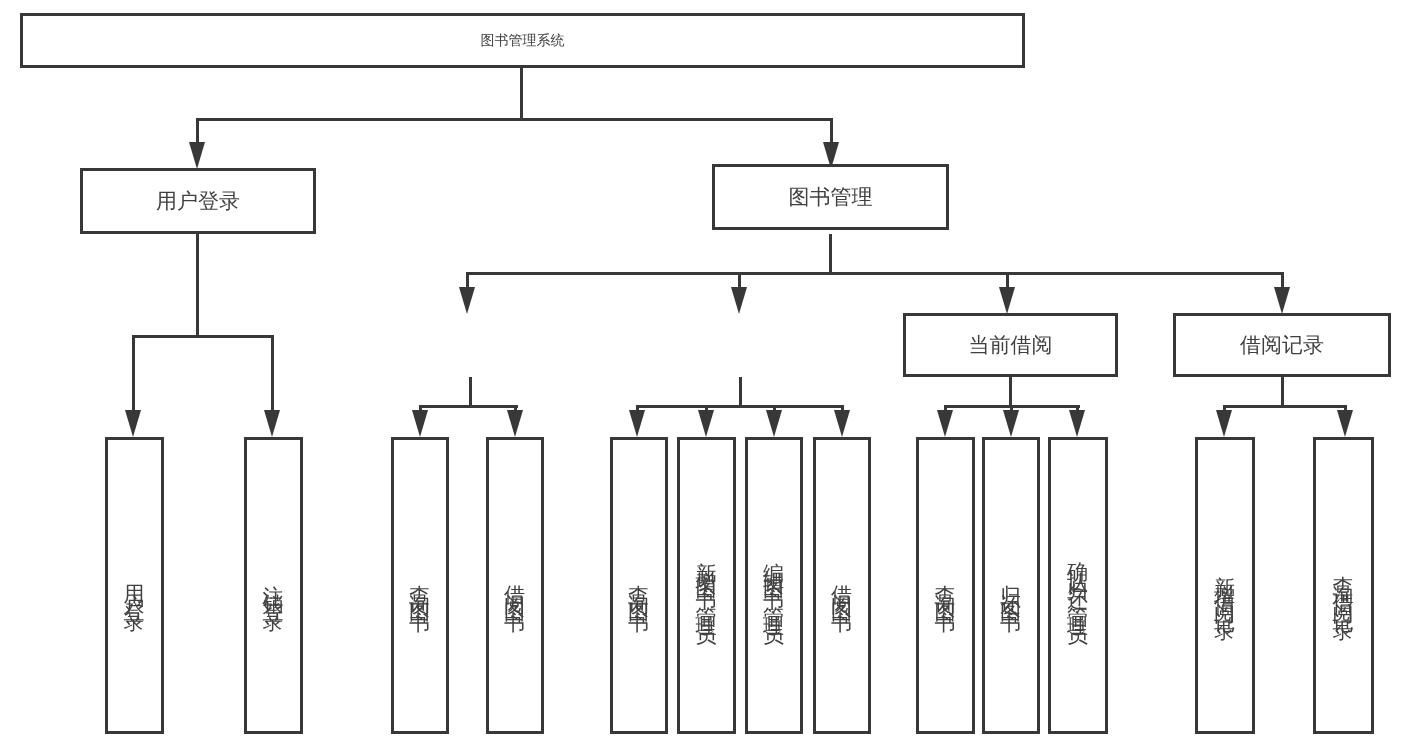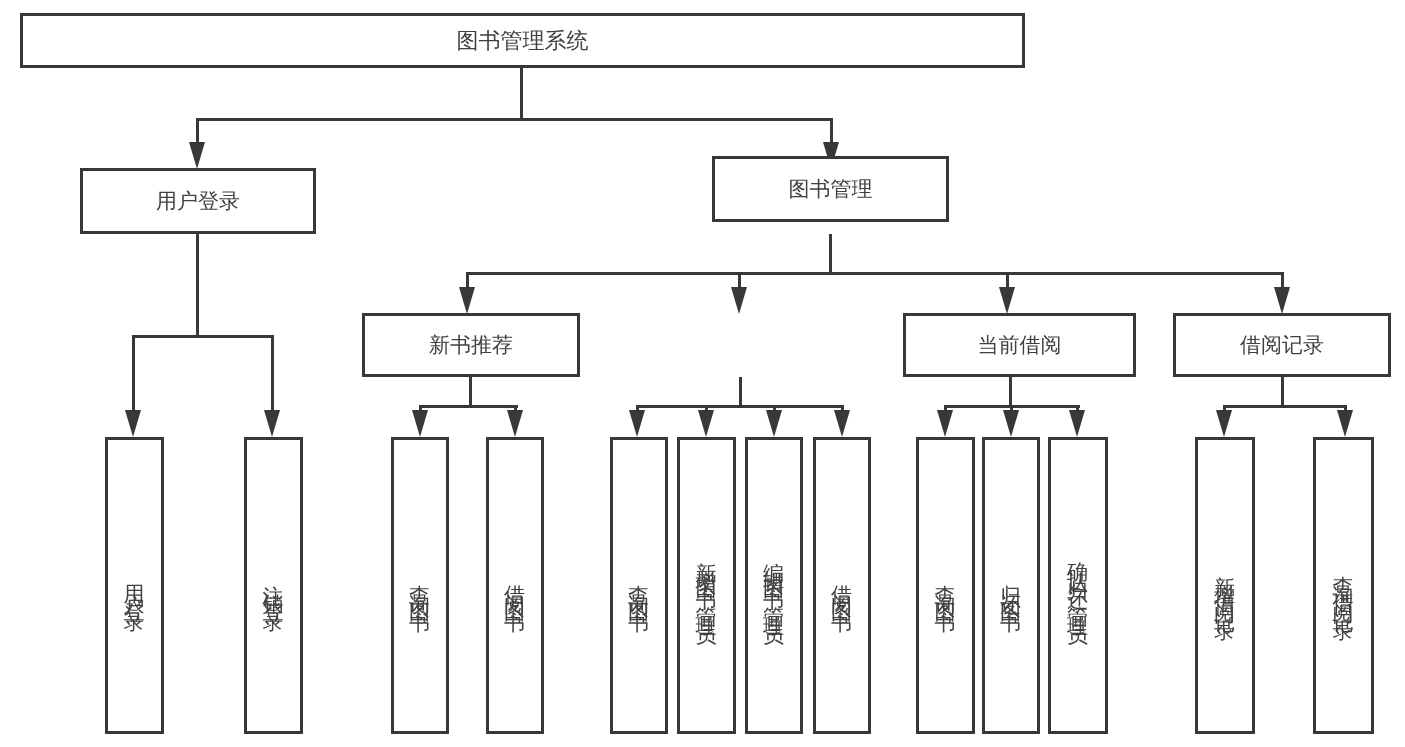--- a/index.html
+++ b/index.html
@@ -11,21 +11,21 @@
   html,body{margin:0;padding:0;background:var(--bg);}
   #stage{
     position:relative;width:1405px;height:747px;background:var(--bg);
     font-family:"Liberation Sans",sans-serif;color:var(--text);overflow:hidden;
   }
   .box{
     position:absolute;box-sizing:border-box;border:3px solid var(--line);
     background:#fff;display:flex;align-items:center;justify-content:center;
     font-size:21px;color:var(--text);text-align:center;
   }
-  .root-box{font-size:22px;text-align:center;}
+  .root-box{font-size:14px;text-align:center;}
   .tall{
     writing-mode:vertical-rl;text-orientation:mixed;
     letter-spacing:9px;font-size:21px;line-height:1;
   }
   .vl{position:absolute;width:3px;background:var(--line);}
   .hl{position:absolute;height:3px;background:var(--line);}
   .tri{
     position:absolute;width:0;height:0;
     border-left:8px solid transparent;border-right:8px solid transparent;
     border-top:27px solid var(--line);
@@ -49,21 +49,21 @@
     <div class="hl" style="left:196px;top:118px;width:637px;"></div>
     <div class="vl" style="left:196px;top:118px;height:26px;"></div>
     <div class="tri" style="left:189px;top:142px;"></div>
     <div class="vl" style="left:830px;top:118px;height:26px;"></div>
     <div class="tri" style="left:823px;top:142px;"></div>
   </div>
 
   <div class="box" style="left:80px;top:168px;width:236px;height:66px;">
     <span>用户登录</span>
   </div>
-  <div class="box" style="left:712px;top:156px;width:237px;height:66px;">
+  <div class="box" style="left:712px;top:164px;width:237px;height:66px;">
     <span>图书管理</span>
   </div>
 
   <div>
     <div class="vl" style="left:196px;top:234px;height:101px;"></div>
     <div class="hl" style="left:132px;top:335px;width:142px;"></div>
     <div class="vl" style="left:132px;top:335px;height:76px;"></div>
     <div class="tri" style="left:125px;top:410px;"></div>
     <div class="vl" style="left:271px;top:335px;height:76px;"></div>
     <div class="tri" style="left:264px;top:410px;"></div>
@@ -75,24 +75,21 @@
     <div class="vl" style="left:466px;top:272px;height:16px;"></div>
     <div class="tri" style="left:459px;top:287px;"></div>
     <div class="vl" style="left:738px;top:272px;height:16px;"></div>
     <div class="tri" style="left:731px;top:287px;"></div>
     <div class="vl" style="left:1006px;top:272px;height:16px;"></div>
     <div class="tri" style="left:999px;top:287px;"></div>
     <div class="vl" style="left:1281px;top:272px;height:16px;"></div>
     <div class="tri" style="left:1274px;top:287px;"></div>
   </div>
 
-  <div class="box" style="left:362px;top:313px;width:218px;height:64px;">
-    <span>新书推荐</span>
-  </div>
-  <div class="box" style="left:903px;top:313px;width:233px;height:64px;">
+  <div class="box" style="left:903px;top:313px;width:215px;height:64px;">
     <span>当前借阅</span>
   </div>
   <div class="box" style="left:1173px;top:313px;width:218px;height:64px;">
     <span>借阅记录</span>
   </div>
 
   <div>
     <div class="vl" style="left:469px;top:377px;height:28px;"></div>
     <div class="hl" style="left:419px;top:405px;width:99px;"></div>
     <div class="vl" style="left:419px;top:405px;height:7px;"></div>

